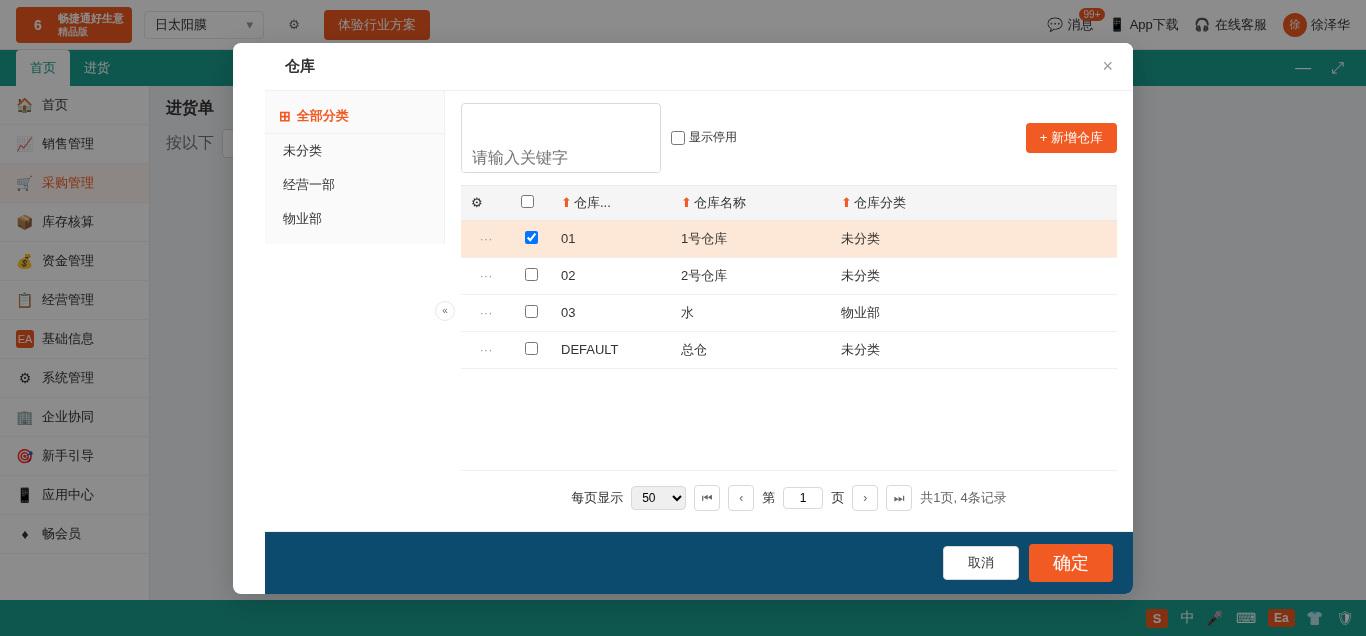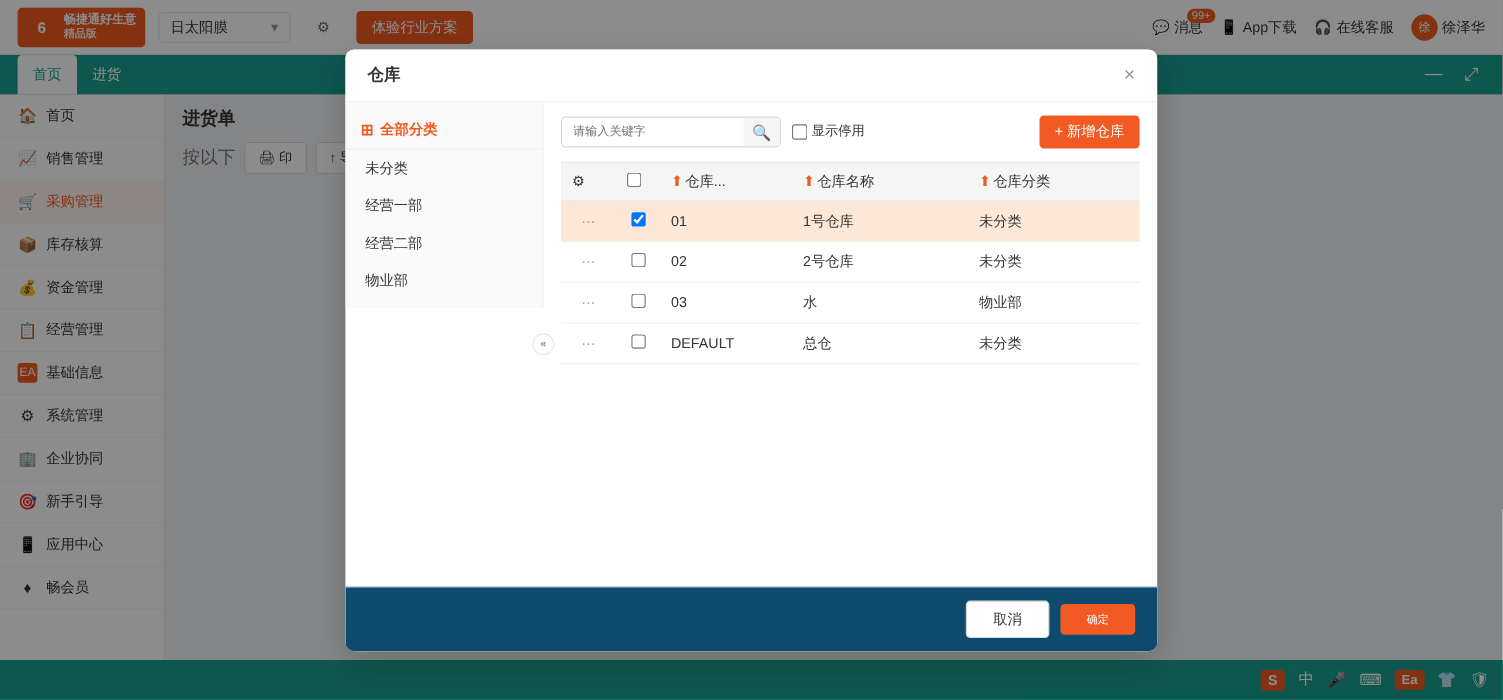--- a/index.html
+++ b/index.html
@@ -218,24 +218,25 @@
       top: 0; left: 0; right: 0; bottom: 0;
       background: rgba(0,0,0,0.45);
       z-index: 1000;
       display: flex;
       align-items: center;
       justify-content: center;
     }
     .modal {
       background: #fff;
       border-radius: 8px;
-      width: 738px;
+      width: 900px;
       max-width: 95vw;
       box-shadow: 0 8px 32px rgba(0,0,0,0.18);
       overflow: hidden;
+      padding-left: 32px;
     }
     .modal-header {
       display: flex;
       align-items: center;
       justify-content: space-between;
       padding: 14px 20px;
       border-bottom: 1px solid #f0f0f0;
       background: #fff;
     }
     .modal-title {
@@ -301,23 +302,24 @@
       align-items: center;
       border: 1px solid #d9d9d9;
       border-radius: 4px;
       overflow: hidden;
       width: 200px;
     }
     .search-input {
       border: none;
       outline: none;
       padding: 5px 10px;
-      font-size: 11px;
+      font-size: 16px;
       flex: 1;
       color: #999;
+      margin-top: 40px;
     }
     .search-icon-btn {
       background: #f5f5f5;
       border: none;
       padding: 5px 8px;
       cursor: pointer;
       color: #999;
       font-size: 14px;
     }
     .show-disabled {
@@ -439,21 +441,21 @@
       cursor: pointer;
       font-size: 13px;
     }
     .confirm-btn {
       background: #f15a22;
       color: #fff;
       border: none;
       border-radius: 4px;
       padding: 7px 24px;
       cursor: pointer;
-      font-size: 10px;
+      font-size: 18px;
     }
 
     
     ::-webkit-scrollbar { width: 6px; }
     ::-webkit-scrollbar-track { background: #f5f5f5; }
     ::-webkit-scrollbar-thumb { background: #ccc; border-radius: 3px; }
 
     
     .bottom-bar {
       position: fixed;
@@ -614,21 +616,20 @@
     <div class="modal-body">
 
       <div class="cat-sidebar-wrap" style="position:relative">
         <div class="cat-sidebar">
           <div class="cat-header">
             <span style="font-size:14px">⊞</span>
             <span>全部分类</span>
           </div>
           <div class="cat-item">未分类</div>
           <div class="cat-item">经营一部</div>
-          <div class="cat-item">经营二部</div>
           <div class="cat-item">物业部</div>
         </div>
         <div style="position:absolute;right:-10px;top:50%;transform:translateY(-50%);background:#fff;border:1px solid #e8e8e8;border-radius:50%;width:20px;height:20px;display:flex;align-items:center;justify-content:center;cursor:pointer;font-size:10px;color:#666;z-index:10">«</div>
       </div>
 
       <div class="table-area">
 
         <div class="table-toolbar">
           <div class="search-input-wrap">
             <input class="search-input" type="text" placeholder="请输入关键字" style="">
@@ -702,20 +703,36 @@
     <td class="col-cb">
       <input type="checkbox" style="">
     </td>
     <td class="col-code">DEFAULT</td>
     <td class="col-name">总仓</td>
     <td class="col-cat">未分类</td>
   </tr>
             </tbody>
         </table>
 
+        <div class="pagination">
+          <span>每页显示</span>
+          <select class="page-size-select">
+            <option>50</option>
+            <option>20</option>
+            <option>100</option>
+          </select>
+          <button class="page-nav-btn">⏮</button>
+          <button class="page-nav-btn">‹</button>
+          <span>第</span>
+          <input class="page-input" type="text" value="1" style="">
+          <span>页</span>
+          <button class="page-nav-btn">›</button>
+          <button class="page-nav-btn">⏭</button>
+          <span class="page-total">共1页, 4条记录</span>
+        </div>
       </div>
     </div>
 
     <div class="modal-footer">
       <button class="cancel-btn">取消</button>
       <button class="confirm-btn">确定</button>
     </div>
   </div>
 </div>
 

